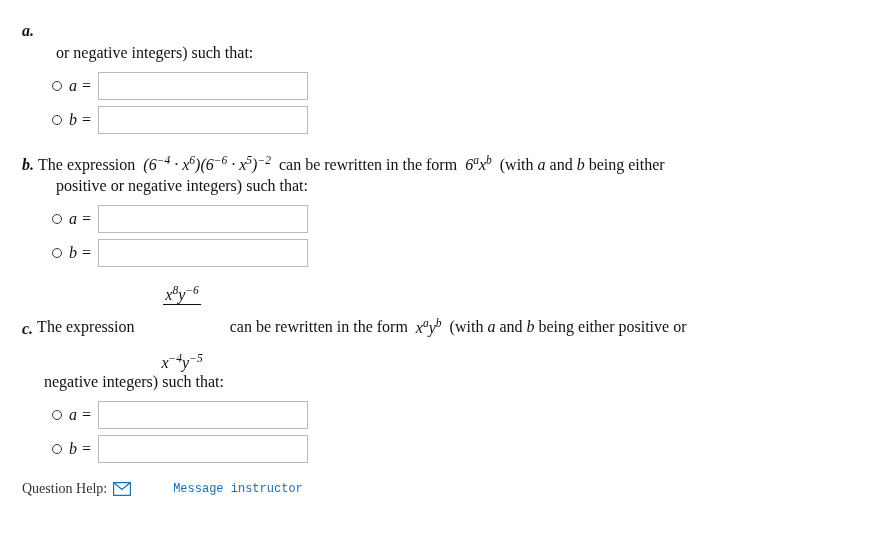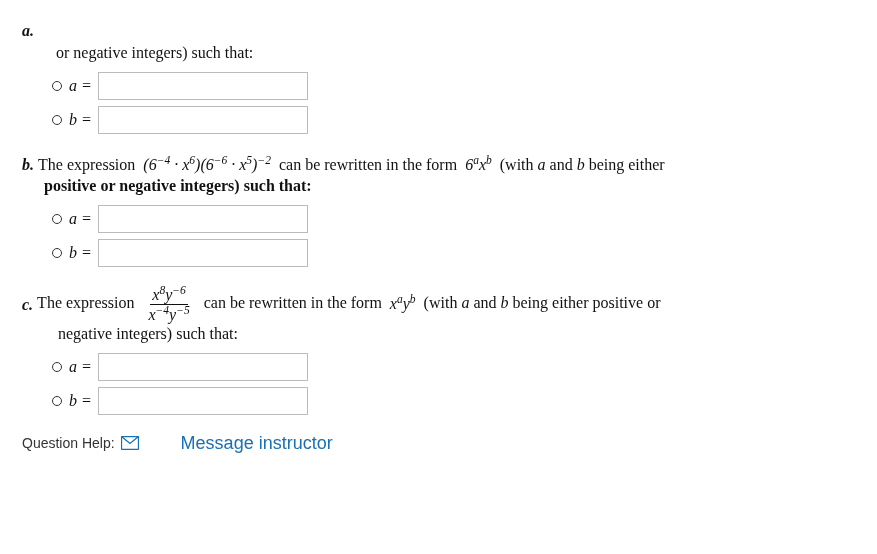--- a/index.html
+++ b/index.html
@@ -62,21 +62,22 @@
     .math-inline {
       font-style: italic;
     }
     sup { font-size: 0.72em; vertical-align: super; line-height: 0; }
     .fraction {
       display: inline-flex;
       flex-direction: column;
       align-items: center;
       vertical-align: middle;
       font-style: italic;
-      margin: 0 4px;
+      margin: 0 17px;
+      gap: 48px;
     }
     .frac-num {
       border-bottom: 1px solid #111;
       padding: 0 2px;
       line-height: 1.2;
     }
     .frac-den {
       padding: 0 2px;
       line-height: 1.2;
     }
@@ -84,26 +85,26 @@
       margin-top: 14px;
       font-size: 14px;
       color: #333;
       display: flex;
       align-items: center;
       gap: 6px;
     }
     .message-link {
       color: #1a6fb5;
       text-decoration: none;
-      font-family: Liberation Sans, sans-serif;
-      font-size: 18px;
+      font-family: Liberation Mono, monospace;
+      font-size: 12px;
       padding-left: 36px;
     }
     .help-label {
-      font-family: Liberation Sans, sans-serif;
+      font-family: Liberation Serif, serif;
       font-size: 14px;
       color: #333;
     }
   </style>
 </head>
 <body>
 
 <div class="question-block">
   <div class="question-row">
     <span class="question-label">a.</span>
@@ -127,21 +128,21 @@
   <div class="question-row">
     <span class="question-label">b.</span>
     <span>
       The expression&nbsp;
       <span class="math-inline">(6<sup>−4</sup> · <i>x</i><sup>6</sup>)(6<sup>−6</sup> · <i>x</i><sup>5</sup>)<sup>−2</sup></span>
       &nbsp;can be rewritten in the form&nbsp;
       <span class="math-inline">6<sup><i>a</i></sup><i>x</i><sup><i>b</i></sup></span>
       &nbsp;(with <i>a</i> and <i>b</i> being either
     </span>
   </div>
-  <div style="margin-left: 22px; font-weight: bold;">positive or negative integers) such that:</div>
+  <div style="margin-left: 34px;">positive or negative integers) such that:</div>
   <div class="fields-block">
     <div class="field-row">
       <span class="radio-dot"></span>
       <span class="field-label math-inline"><i>a</i> =</span>
       <input class="answer-input" type="text" style="">
     </div>
     <div class="field-row">
       <span class="radio-dot"></span>
       <span class="field-label math-inline"><i>b</i> =</span>
       <input class="answer-input" type="text" style="">
@@ -156,21 +157,21 @@
       The expression&nbsp;
       <span class="fraction">
         <span class="frac-num"><i>x</i><sup>8</sup><i>y</i><sup>−6</sup></span>
         <span class="frac-den"><i>x</i><sup>−4</sup><i>y</i><sup>−5</sup></span>
       </span>
       &nbsp;can be rewritten in the form&nbsp;
       <span class="math-inline"><i>x</i><sup><i>a</i></sup><i>y</i><sup><i>b</i></sup></span>
       &nbsp;(with <i>a</i> and <i>b</i> being either positive or
     </span>
   </div>
-  <div style="margin-left: 36px;">negative integers) such that:</div>
+  <div style="margin-left: 22px;">negative integers) such that:</div>
   <div class="fields-block">
     <div class="field-row">
       <span class="radio-dot"></span>
       <span class="field-label math-inline"><i>a</i> =</span>
       <input class="answer-input" type="text" style="">
     </div>
     <div class="field-row">
       <span class="radio-dot"></span>
       <span class="field-label math-inline"><i>b</i> =</span>
       <input class="answer-input" type="text" style="">

